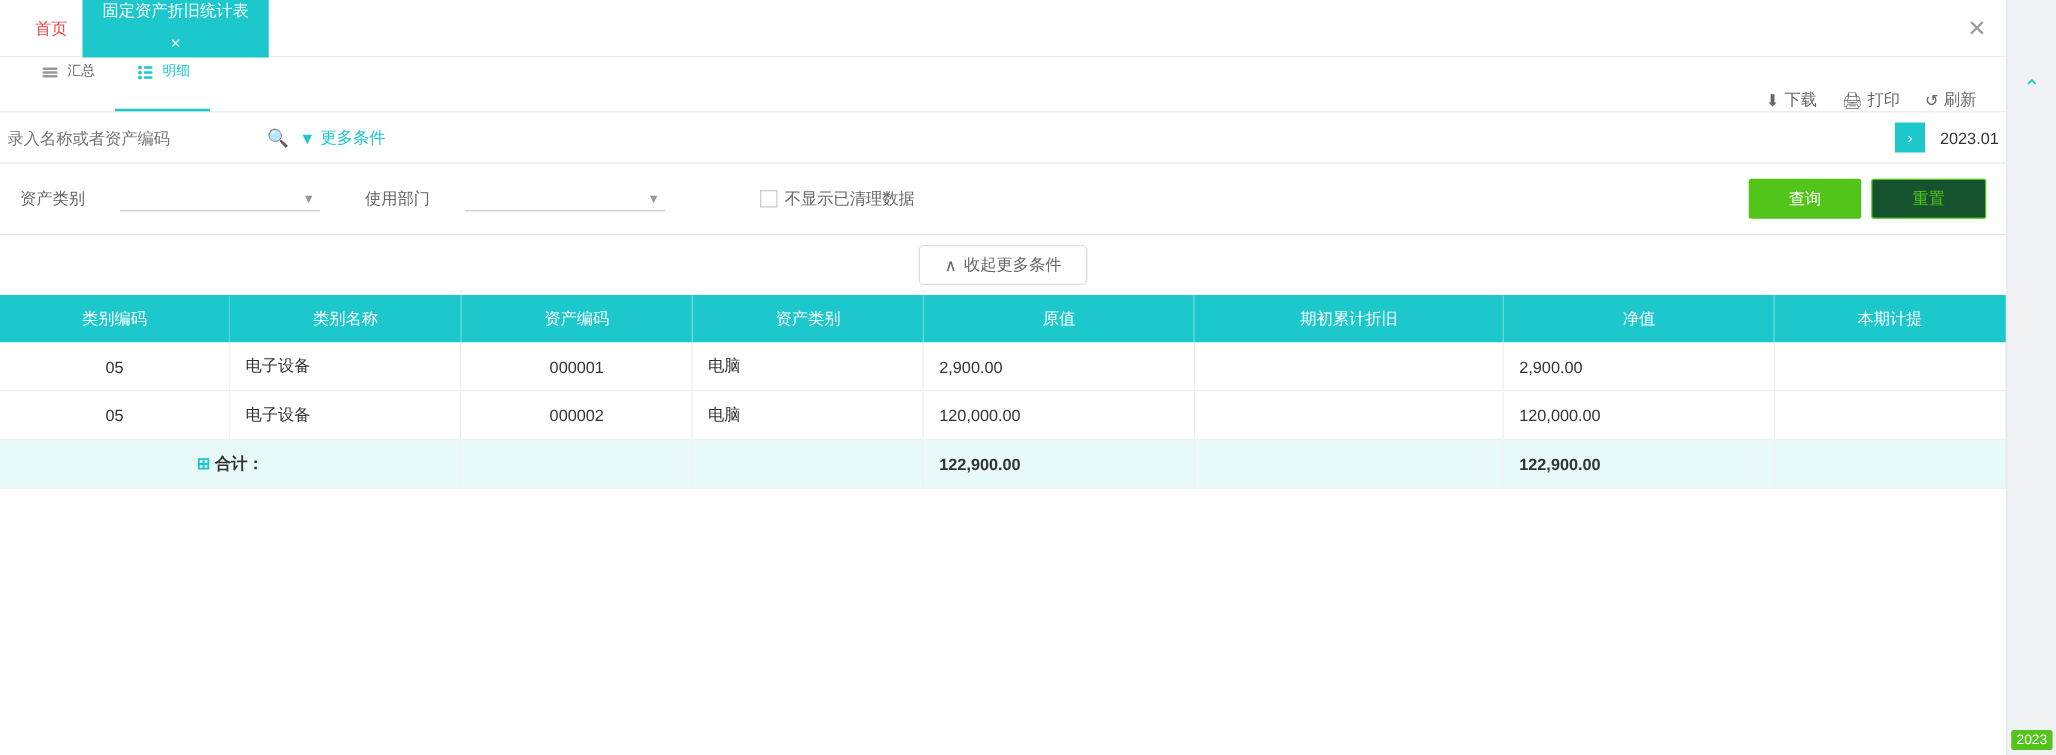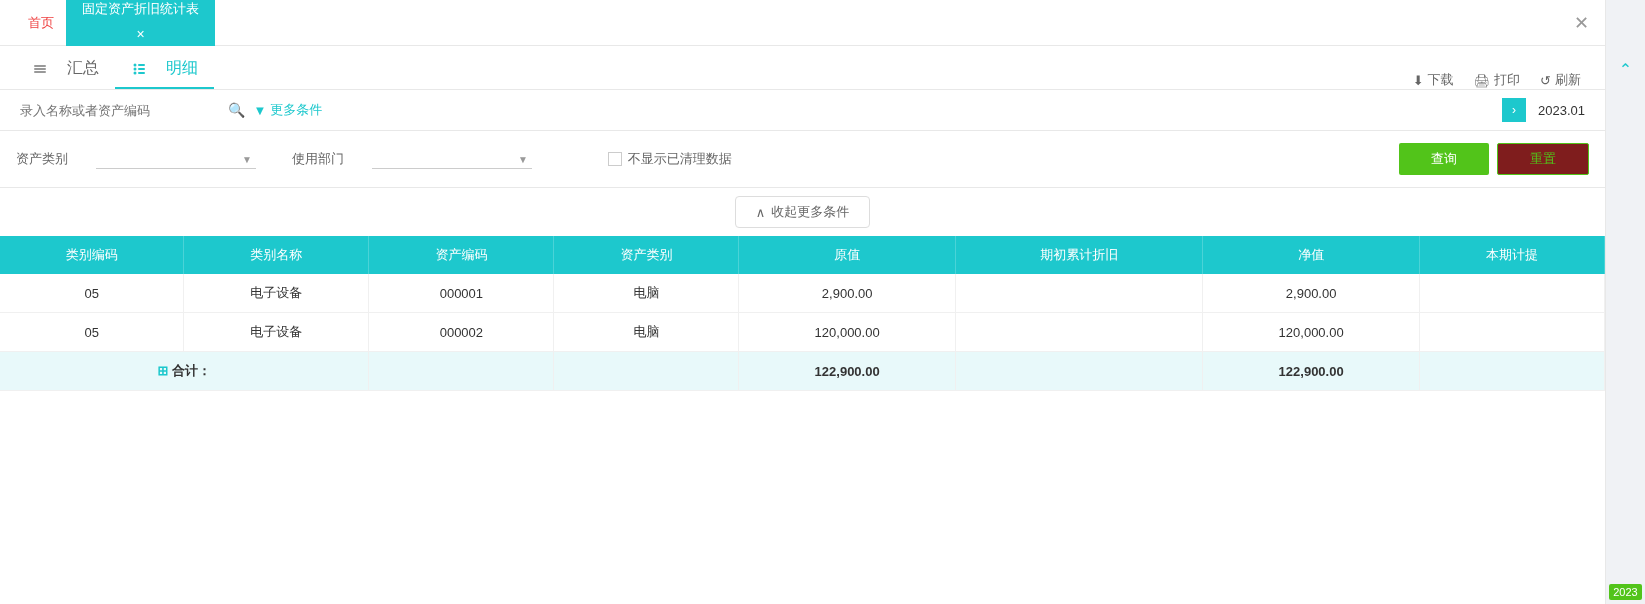--- a/index.html
+++ b/index.html
@@ -14,63 +14,63 @@
     .nav-tab { background: #1dc8cd; color: #fff; padding: 0 16px; height: 46px; display: flex; align-items: center; gap: 8px; font-size: 13px; position: relative; flex-direction: column; }
     .nav-tab-close { color: #fff; cursor: pointer; font-size: 14px; }
     .nav-spacer { flex: 1; }
     .nav-close-btn { color: #999; font-size: 18px; cursor: pointer; }
 
     
     .content-wrapper { flex: 1; background: #fff; margin: 0; display: flex; flex-direction: column; }
 
     
     .sub-tabs { display: flex; align-items: flex-end; padding: 0 16px; background: #fff; border-bottom: 1px solid #e8e8e8; height: 44px; }
-    .sub-tab { display: flex; align-items: center; gap: 19px; padding: 0 16px; height: 40px; cursor: pointer; font-size: 16px; color: #666; border-bottom: 2px solid transparent; }
+    .sub-tab { display: flex; gap: 6px; padding: 0 16px; height: 40px; cursor: pointer; font-size: 11px; color: #666; border-bottom: 2px solid transparent; }
     .sub-tab.active { color: #1dc8cd; border-bottom: 2px solid #1dc8cd; }
     .sub-tab-icon { width: 16px; height: 16px; display: inline-flex; align-items: center; justify-content: center; }
     .tab-spacer { flex: 1; }
     .toolbar-btns { display: flex; align-items: center; gap: 20px; padding-right: 8px; }
     .toolbar-btn { display: flex; align-items: center; gap: 4px; color: #666; cursor: pointer; font-size: 13px; }
 
     
-    .search-bar { display: flex; align-items: center; padding: 8px 20px; background: #fff; border-bottom: 1px solid #e8e8e8; gap: 8px; }
+    .search-bar { display: flex; align-items: center; padding: 8px 6px; background: #fff; border-bottom: 1px solid #e8e8e8; gap: 8px; }
     .search-input { border: none; outline: none; font-size: 13px; color: #999; width: 200px; background: transparent; }
     .search-icon { color: #999; font-size: 14px; cursor: pointer; }
     .filter-btn { display: flex; align-items: center; gap: 4px; color: #1dc8cd; font-size: 13px; cursor: pointer; }
     .search-spacer { flex: 1; }
     .date-arrow { width: 24px; height: 24px; background: #1dc8cd; display: flex; align-items: center; justify-content: center; color: #fff; font-size: 12px; cursor: pointer; }
 
     
     .filter-area { background: #fff; padding: 12px 16px; border-bottom: 1px solid #e8e8e8; }
     .filter-row { display: flex; align-items: center; gap: 40px; }
     .filter-field { display: flex; align-items: center; gap: 20px; }
     .filter-label { color: #666; font-size: 13px; min-width: 60px; }
     .filter-select { border: none; border-bottom: 1px solid #ccc; outline: none; font-size: 13px; width: 160px; padding: 2px 4px; color: #333; background: transparent; cursor: pointer; appearance: none; }
     .filter-select-wrapper { position: relative; display: flex; align-items: center; }
     .filter-select-arrow { color: #999; font-size: 10px; margin-left: -14px; pointer-events: none; }
     .checkbox-area { display: flex; align-items: center; gap: 6px; margin-left: 40px; }
     .filter-checkbox { width: 14px; height: 14px; border: 1px solid #ccc; appearance: none; cursor: pointer; }
     .checkbox-label { font-size: 13px; color: #666; }
     .filter-actions { margin-left: auto; display: flex; flex-direction: row; gap: 8px; }
     .btn-query { background: #52c41a; color: #fff; border: none; padding: 6px 32px; font-size: 13px; cursor: pointer; border-radius: 2px; }
-    .btn-reset { background: #7f1d1d; color: #52c41a; border: 1px solid #52c41a; padding: 6px 32px; font-size: 13px; cursor: pointer; border-radius: 2px; }
+    .btn-reset { background: #14532d; color: #52c41a; border: 1px solid #52c41a; padding: 6px 32px; font-size: 13px; cursor: pointer; border-radius: 2px; }
 
     
     .collapse-row { display: flex; justify-content: center; padding: 8px 0; background: #fff; }
     .collapse-btn { display: flex; align-items: center; gap: 6px; padding: 6px 20px; border: 1px solid #ddd; border-radius: 4px; background: #fff; color: #666; font-size: 13px; cursor: pointer; }
 
     
     .table-wrapper { flex: 1; overflow: auto; }
     table { width: 100%; border-collapse: collapse; }
     thead tr { background: #1dc8cd; color: #fff; }
     thead th { padding: 10px 12px; font-weight: normal; font-size: 13px; text-align: center; border-right: 1px solid rgba(255,255,255,0.2); white-space: nowrap; }
     tbody tr { background: #fff; border-bottom: 1px solid #f0f0f0; }
     tbody td { padding: 10px 12px; font-size: 13px; text-align: center; border-right: 1px solid #f0f0f0; }
-    tbody td.text-right { text-align: center; }
-    tbody td.text-left { text-align: center; }
+    tbody td.text-right { text-align: left; }
+    tbody td.text-left { text-align: left; }
     .total-row { background: #e8f9fa; }
     .total-row td { font-weight: bold; }
 
     
     .right-sidebar { width: 40px; background: #f0f2f5; display: flex; flex-direction: column; align-items: center; padding-top: 60px; border-left: 1px solid #e8e8e8; }
     .sidebar-month { font-size: 12px; color: #666; cursor: pointer; padding: 6px 0; }
     .sidebar-year-badge { background: #52c41a; color: #fff; font-size: 11px; padding: 2px 4px; border-radius: 2px; margin-top: auto; margin-bottom: 4px; }
     .sidebar-scroll-up { color: #1dc8cd; font-size: 16px; cursor: pointer; margin-bottom: 8px; }
   </style>
 </head>

